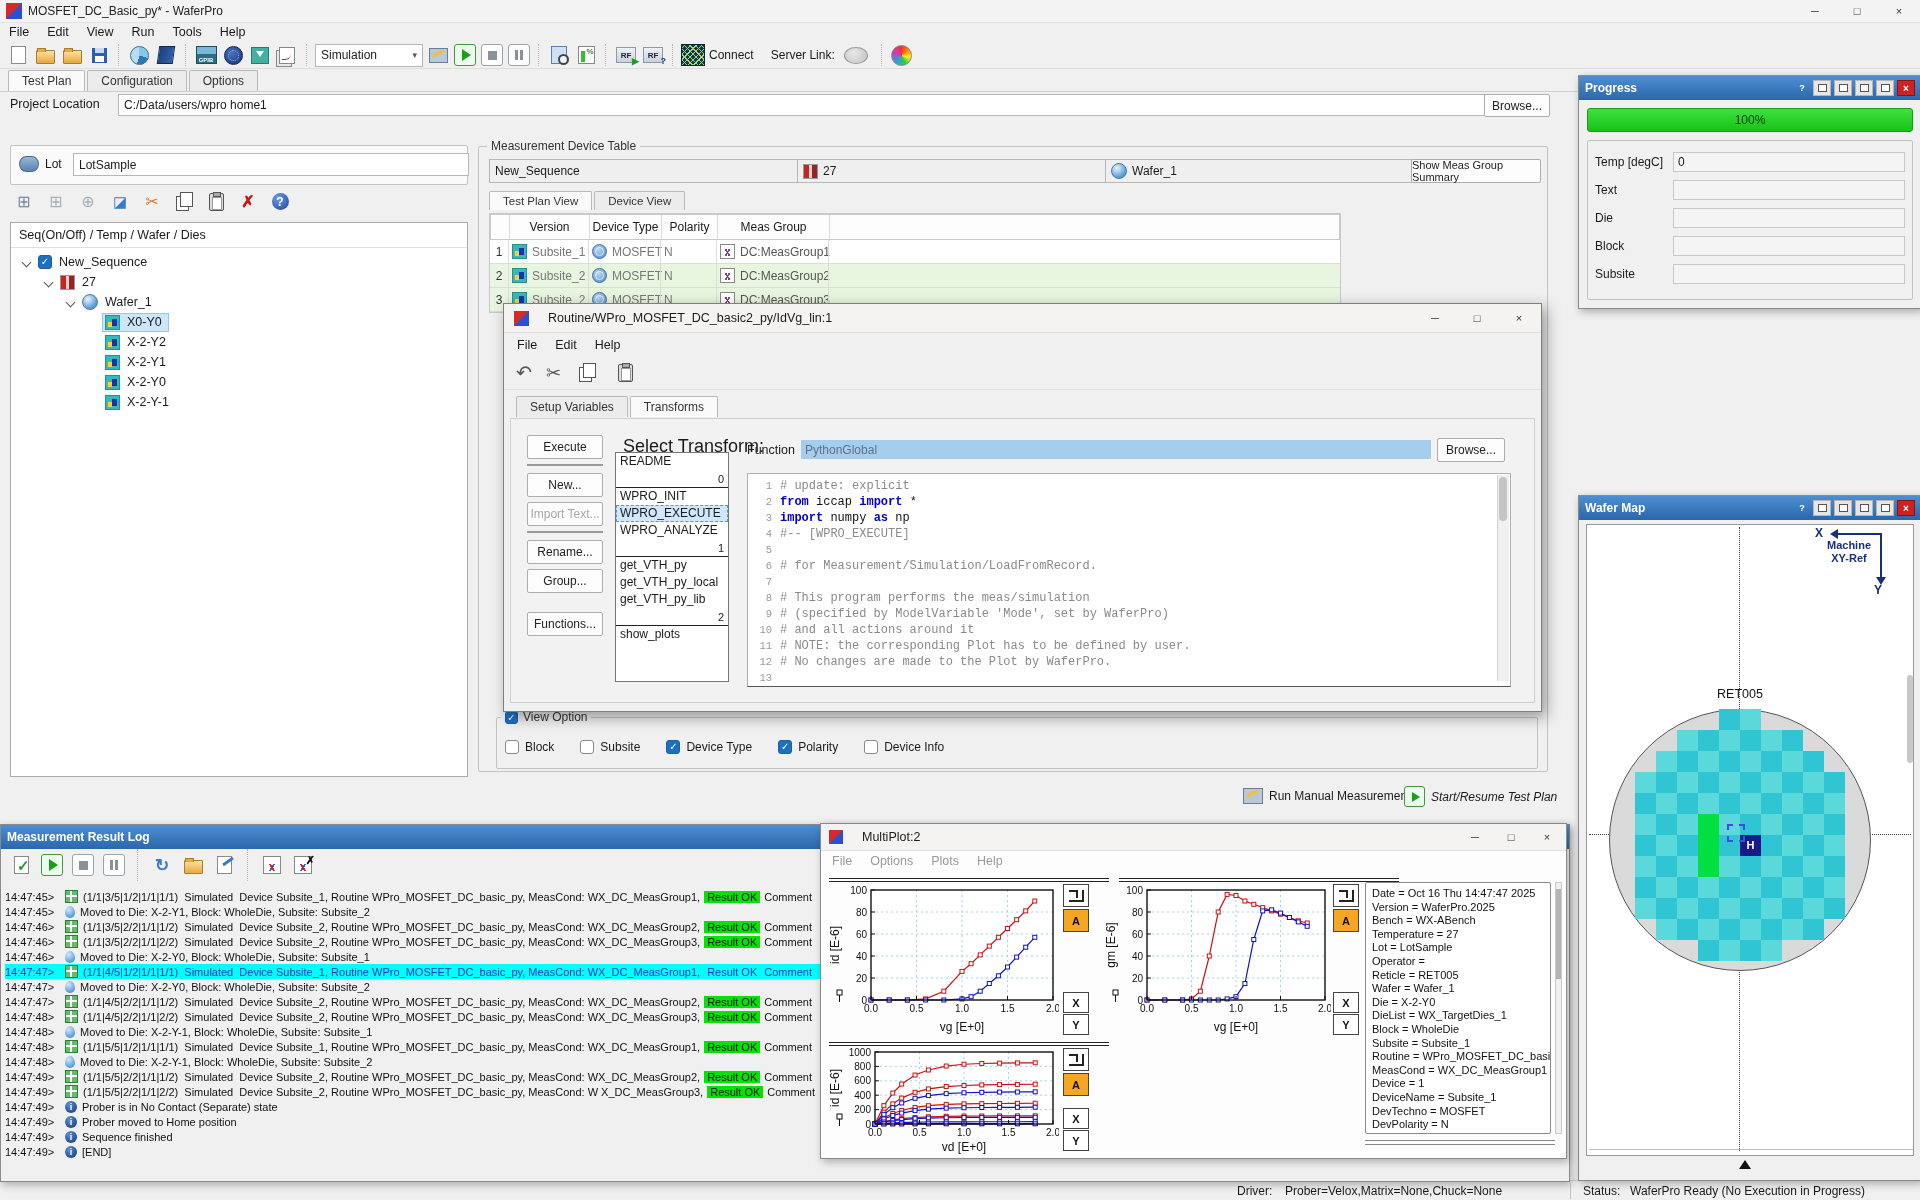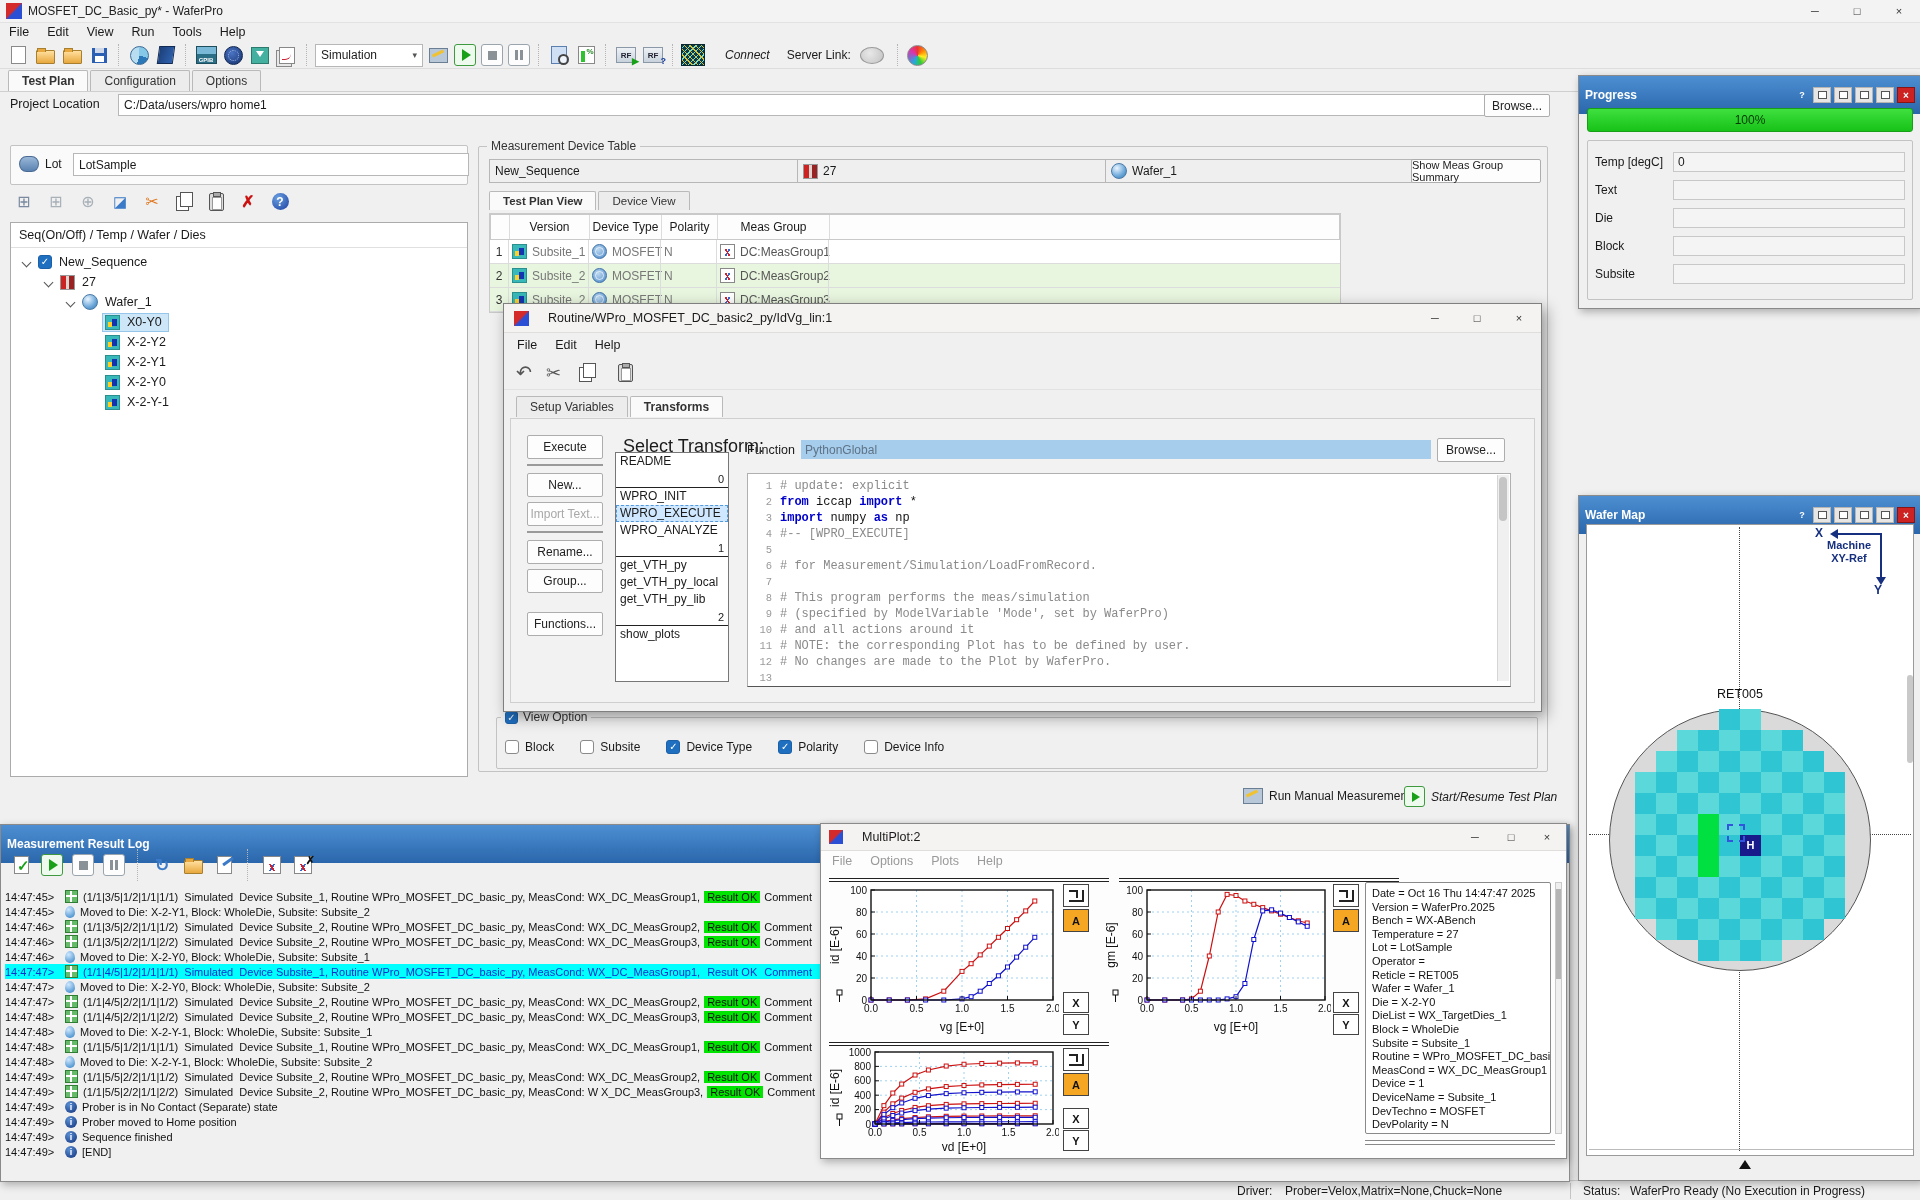--- a/index.html
+++ b/index.html
@@ -1,32 +1,32 @@
 <!DOCTYPE html>
 <html><head>
 <meta charset="utf-8">
 <style>
   html,body{margin:0;padding:0;background:#c9c9c9;font-family:"Liberation Sans",sans-serif;}
   #root{position:relative;width:1920px;height:1200px;background:#f0f0f0;overflow:hidden;font-size:12px;color:#1a1a1a;}
   .abs{position:absolute;}
   
   .titlebar{position:absolute;left:0;top:0;right:0;height:22px;background:#f3f3f3;border-bottom:1px solid #e2e2e2;display:flex;align-items:center;}
   .winbtn{width:42px;height:21px;display:flex;align-items:center;justify-content:center;font-size:11px;color:#333;}
-  .bluebar{background:linear-gradient(#4d8fd2,#2a66ab);color:#fff;font-weight:bold;font-size:12px;display:flex;align-items:center;padding:8px 6px;}
+  .bluebar{background:linear-gradient(#4d8fd2,#2a66ab);color:#fff;font-weight:bold;font-size:12px;display:flex;align-items:center;padding:1px 6px;}
   .panelwin{position:absolute;background:#f0f0f0;border:1px solid #8a8a8a;box-shadow:2px 3px 8px rgba(0,0,0,.28);}
   .dlg{position:absolute;background:#f0f0f0;border:1px solid #7f7f7f;box-shadow:4px 5px 14px rgba(0,0,0,.38);}
   .dlgtitle{position:absolute;left:0;top:0;right:0;height:28px;background:#f5f3f2;border-bottom:1px solid #e0dedd;display:flex;align-items:center;gap:11px;}
   .menu{display:flex;align-items:center;font-size:12.5px;}
   .menu span{padding:2px 9px;}
   .menu.dis span{color:#9a9a9a;}
   .btn{background:#fdfdfd;border:1px solid #adadad;border-radius:2px;font-size:12px;display:flex;align-items:center;justify-content:center;color:#222;}
   .btn.dis{color:#a8a8a8;}
   .field{background:#fff;border:1px solid #b7b7b7;font-size:12px;display:flex;align-items:center;padding:0 5px;overflow:hidden;white-space:nowrap;}
   .tab{border:1px solid #b9b9b9;border-bottom:none;background:#ececec;padding:3px 13px;font-size:12px;margin-right:2px;border-radius:2px 2px 0 0;color:#333;}
-  .tab.active{background:#fafafa;font-weight:bold;position:relative;top:0;}
+  .tab.active{background:#fafafa;font-weight:normal;position:relative;top:0;}
   .grp{position:absolute;border:1px solid #c3c3c3;border-radius:2px;}
   .grptitle{position:absolute;top:-8px;left:8px;background:#f0f0f0;padding:0 4px;font-size:12px;color:#333;}
   .cb{width:14px;height:14px;border:1px solid #8a8a8a;border-radius:3px;background:#fff;display:inline-block;box-sizing:border-box;flex:none;}
   .cb.on{background:#1f6fc0;border-color:#1b61a8;color:#fff;text-align:center;line-height:12px;font-size:10px;}
   .cb.on::after{content:"✓";}
   .chev{width:6px;height:6px;border-right:1.4px solid #555;border-bottom:1.4px solid #555;transform:rotate(45deg);display:inline-block;flex:none;margin-right:6px;}
   .vsep{width:1px;align-self:stretch;border-left:1px dotted #b5b5b5;margin:2px 4px;}
   
   .tico{width:24px;height:23px;display:flex;align-items:center;justify-content:center;position:relative;flex:none;}
   .i-page{width:13px;height:16px;background:#fff;border:1px solid #8a8a8a;}
@@ -222,21 +222,21 @@
         <div class="i-percent"></div>
       </div>
     <div class="vsep"></div>
     <div class="tico">
         <div class="i-rf">RF<span class="corner" style="color:#18a018;">▶</span></div>
       </div>
     <div class="tico">
         <div class="i-rf">RF<span class="corner" style="color:#1a3fa0;">?</span></div>
       </div>
     <div class="vsep"></div>
-    <div style="display:flex;align-items:center;gap:20px;font-style:italic;">
+    <div style="display:flex;align-items:center;gap:4px;">
       <div class="i-connect"></div>
       <span>Connect</span>
     </div>
     <span style="margin-left:14px;">Server Link:</span>
     <div class="i-serverdot" style="margin-left:6px;"></div>
     <div class="vsep" style="margin-left:10px;"></div>
     <div class="tico">
         <div class="i-rainbow"></div>
       </div>
   </div>

